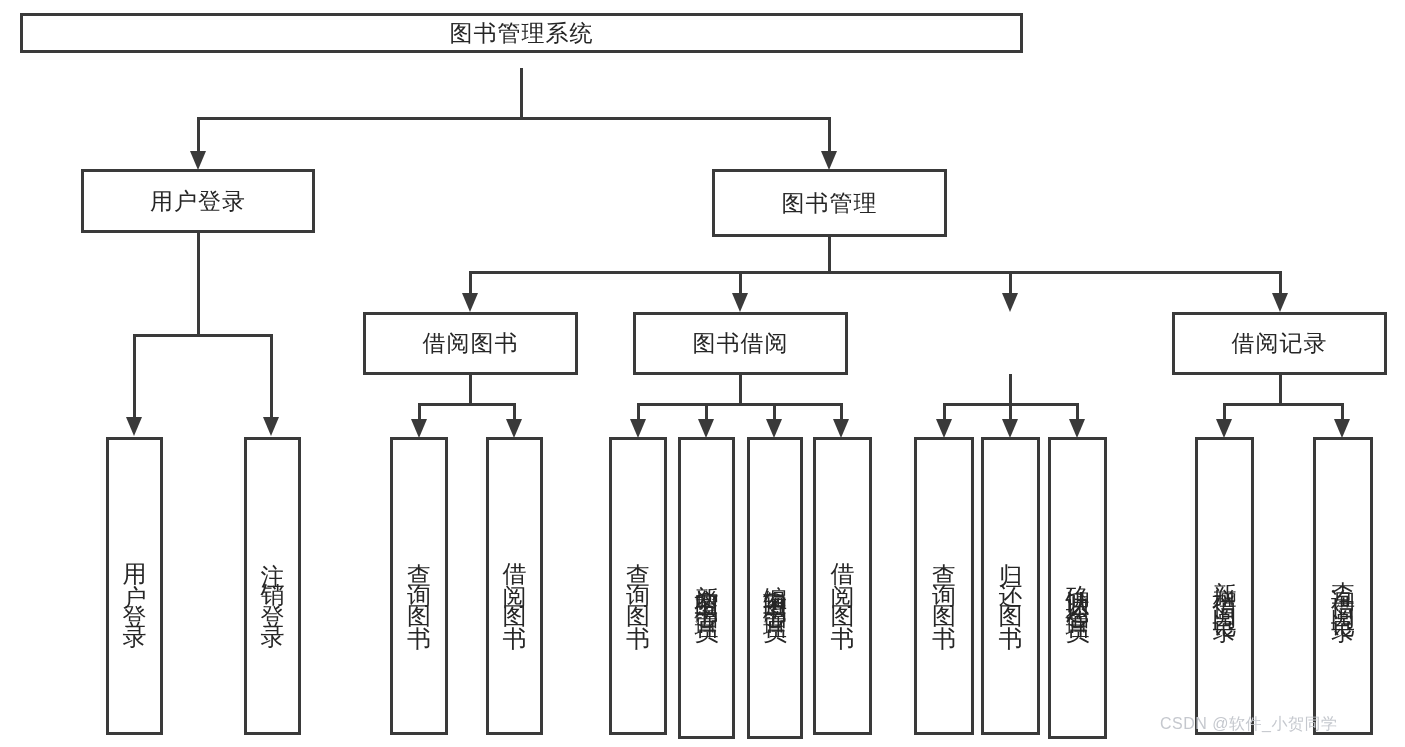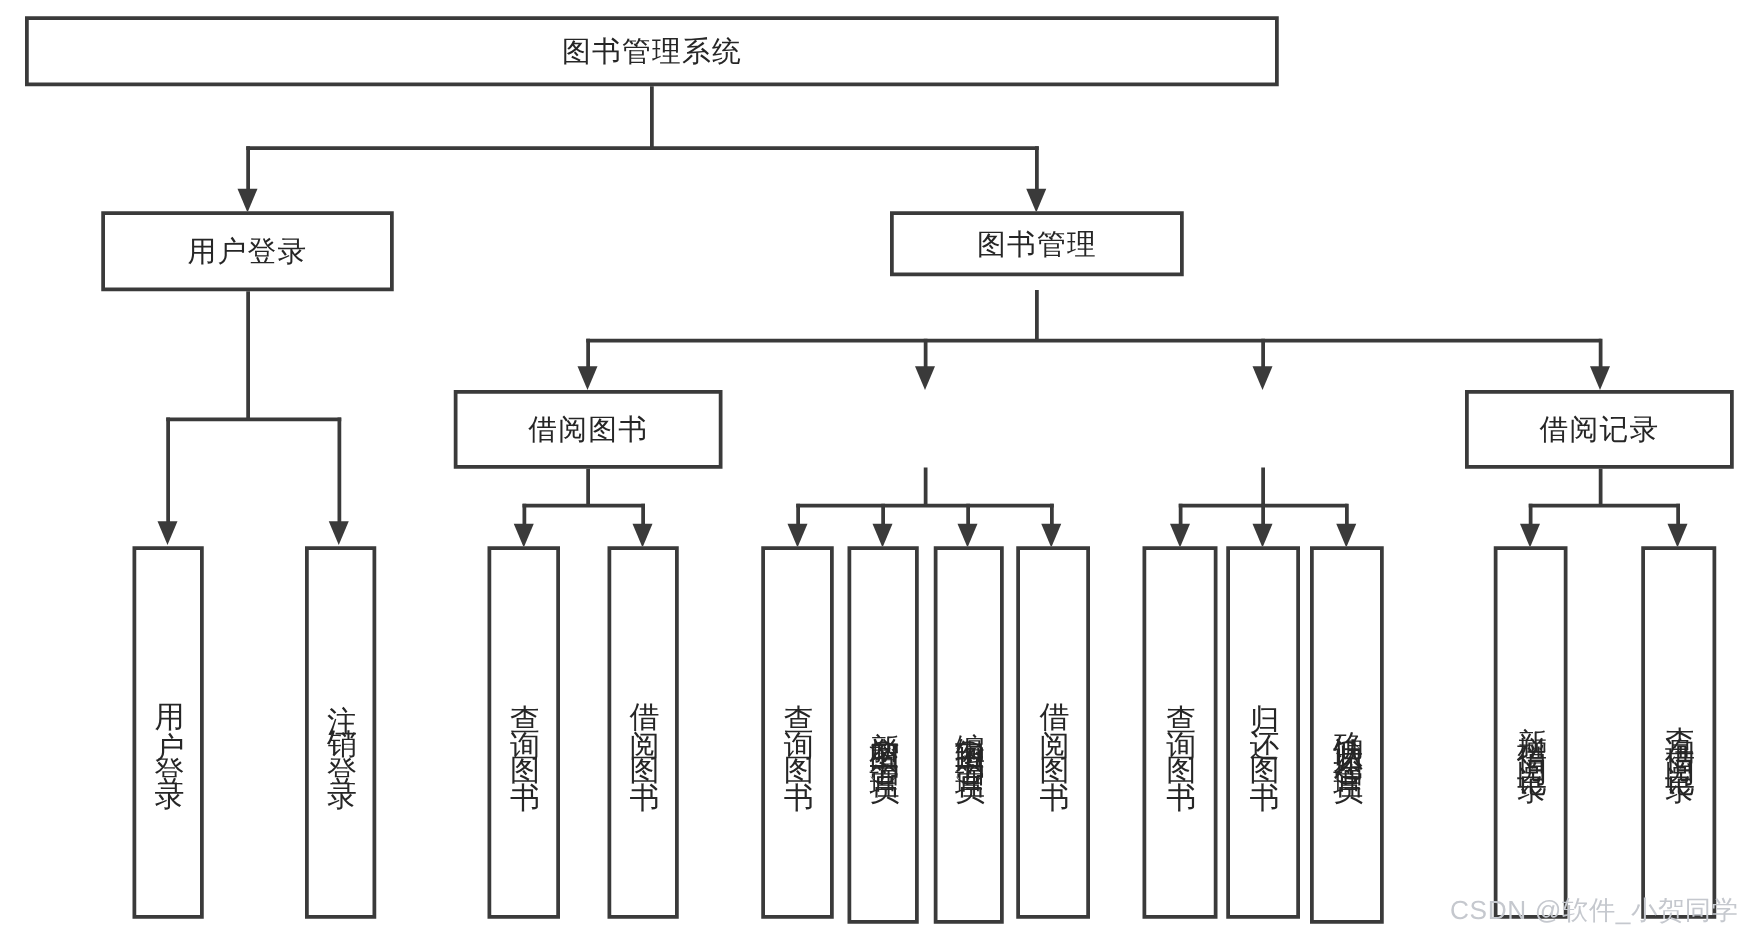--- a/index.html
+++ b/index.html
@@ -42,46 +42,46 @@
   .hline{position:absolute;height:3px;background:var(--line);z-index:1;}
   .tri{
     position:absolute;width:0;height:0;z-index:1;
     border-left:8px solid transparent;
     border-right:8px solid transparent;
     border-top:19px solid var(--line);
   }
   .watermark{
     position:absolute;
     left:1160px;top:714px;
-    font-size:21px;letter-spacing:0.5px;
+    font-size:16px;letter-spacing:0.5px;
     color:var(--wm);
     white-space:nowrap;
     z-index:6;
   }
 </style>
 </head>
 <body>
 
 <div class="canvas" style="--line: #3a3a3a; --boxbg: #ffffff; --txt: #262626; --wm: #c5c8ce;">
 
-  <div class="hbox" style="left:20px;top:13px;width:1003px;height:56px">
+  <div class="hbox" style="left:20px;top:13px;width:1003px;height:40px">
     <span>图书管理系统</span>
   </div>
 
   <div class="vline" style="left:520px;top:68px;height:51px"></div>
   <div class="hline" style="left:197px;top:117px;width:634px"></div>
   <div class="vline" style="left:197px;top:117px;height:36px"></div>
   <div class="tri" style="left:190px;top:151px"></div>
   <div class="vline" style="left:828px;top:117px;height:36px"></div>
   <div class="tri" style="left:821px;top:151px"></div>
 
   <div class="hbox" style="left:81px;top:169px;width:234px;height:64px">
     <span>用户登录</span>
   </div>
-  <div class="hbox" style="left:712px;top:169px;width:235px;height:52px">
+  <div class="hbox" style="left:712px;top:169px;width:235px;height:68px">
     <span>图书管理</span>
   </div>
 
   <div class="vline" style="left:197px;top:232px;height:104px"></div>
   <div class="hline" style="left:133px;top:334px;width:140px"></div>
   <div class="vline" style="left:133px;top:334px;height:85px"></div>
   <div class="tri" style="left:126px;top:417px"></div>
   <div class="vline" style="left:270px;top:334px;height:85px"></div>
   <div class="tri" style="left:263px;top:417px"></div>
 
@@ -91,20 +91,23 @@
   <div class="tri" style="left:462px;top:293px"></div>
   <div class="vline" style="left:739px;top:271px;height:24px"></div>
   <div class="tri" style="left:732px;top:293px"></div>
   <div class="vline" style="left:1009px;top:271px;height:24px"></div>
   <div class="tri" style="left:1002px;top:293px"></div>
   <div class="vline" style="left:1279px;top:271px;height:24px"></div>
   <div class="tri" style="left:1272px;top:293px"></div>
 
   <div class="hbox" style="left:363px;top:312px;width:215px;height:63px">
     <span>借阅图书</span>
+  </div>
+  <div class="hbox" style="left:633px;top:312px;width:215px;height:63px">
+    <span>图书借阅</span>
   </div>
   <div class="hbox" style="left:1172px;top:312px;width:215px;height:63px">
     <span>借阅记录</span>
   </div>
 
   <div class="vline" style="left:469px;top:374px;height:31px"></div>
   <div class="hline" style="left:418px;top:403px;width:98px"></div>
   <div class="vline" style="left:418px;top:403px;height:18px"></div>
   <div class="tri" style="left:411px;top:419px"></div>
   <div class="vline" style="left:513px;top:403px;height:18px"></div>

